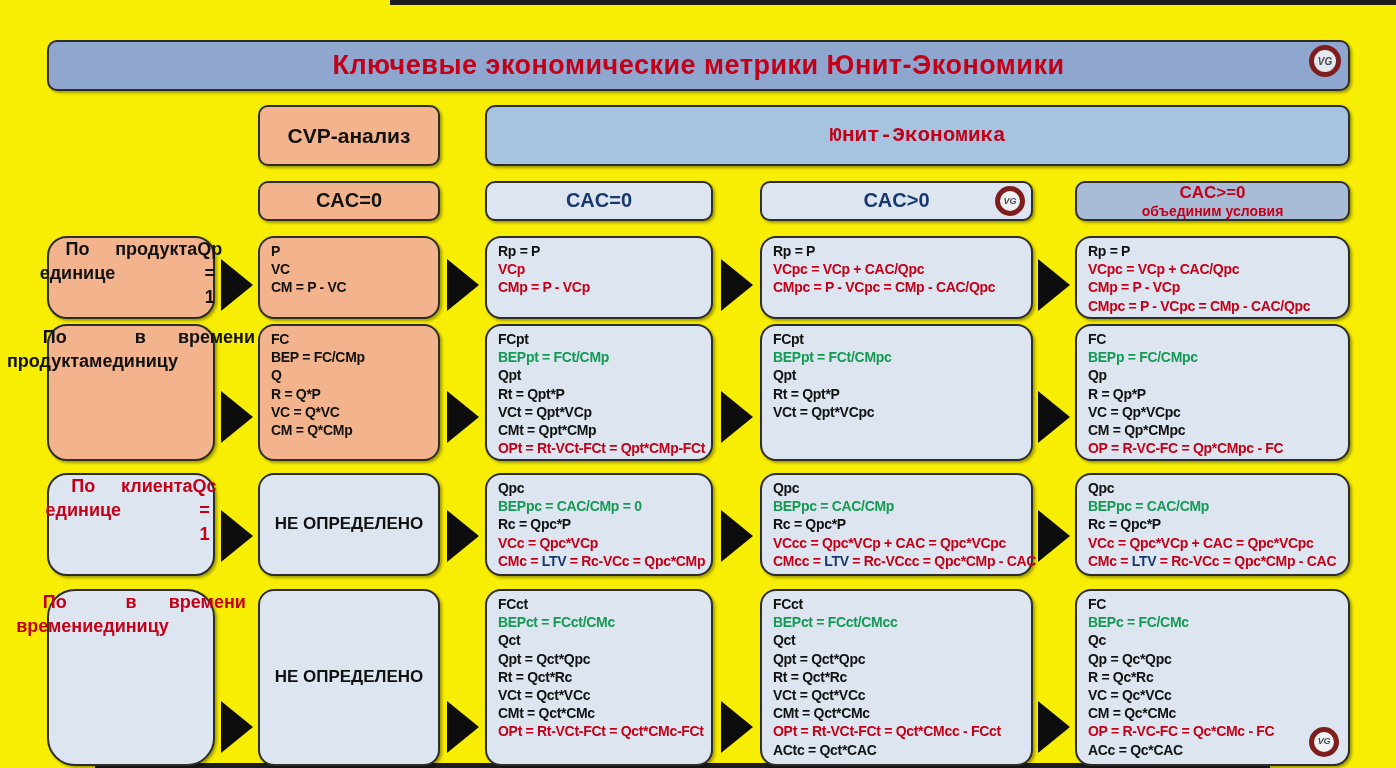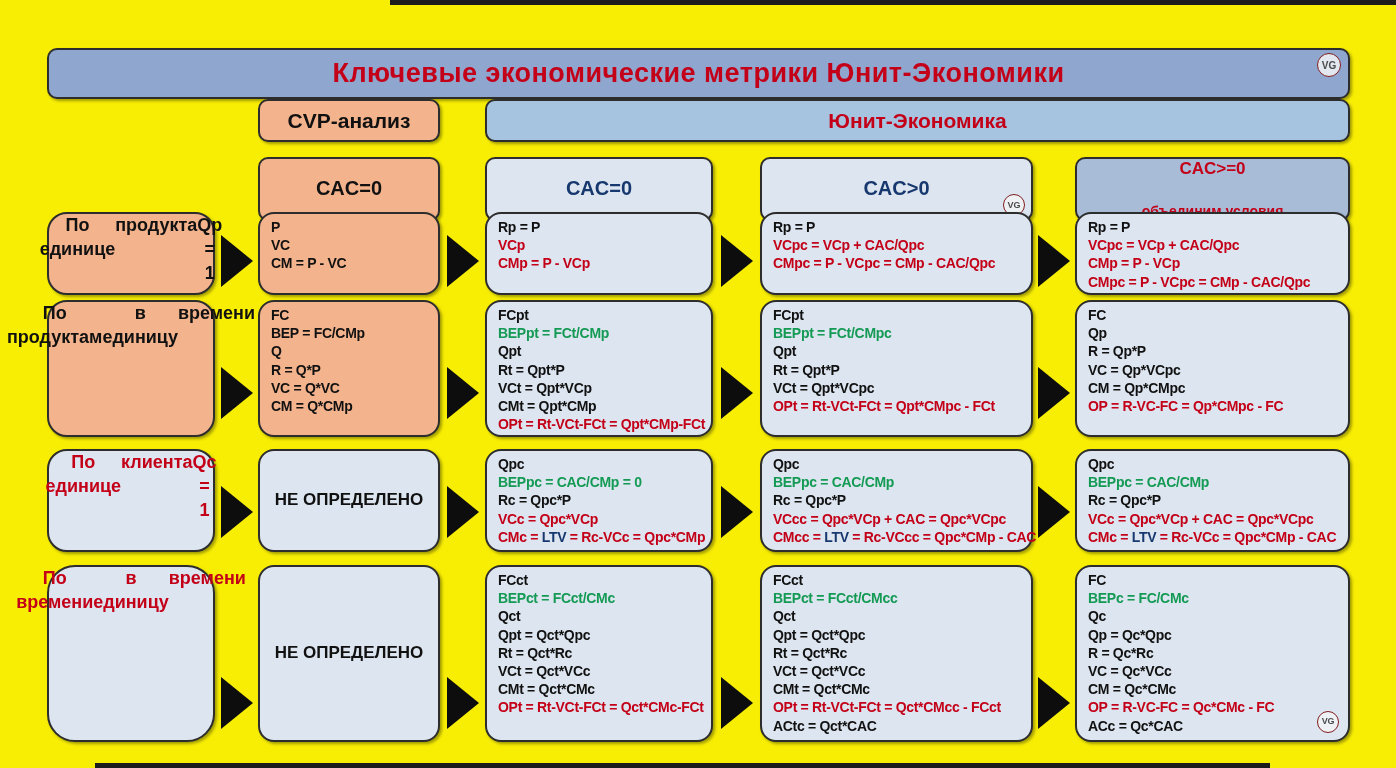--- a/index.html
+++ b/index.html
@@ -3,21 +3,21 @@
 <meta charset="utf-8">
 <style>
   html,body{margin:0;padding:0;}
   .page{
     position:relative;
     width:1396px;height:768px;
     background:#f8ee03;
     font-family:"Liberation Sans", sans-serif;
     overflow:hidden;
   }
-  .content{position:absolute;left:47px;top:8px;width:1303px;}
+  .content{position:absolute;left:47px;top:0;width:1303px;}
   .edge{position:absolute;background:#1c1c1c;height:5px;}
   .edge.top{left:390px;top:0;width:1006px;}
   .edge.bottom{left:95px;bottom:0;width:1175px;}
 
   .grid{display:grid;grid-template-columns:168px 43px 182px 45px 228px 47px 273px 42px 275px;}
 
   .box{
     box-sizing:border-box;
     position:relative;
     border:2px solid #2d2d2d;
@@ -30,41 +30,41 @@
     border-radius:10px;
     display:flex;align-items:center;justify-content:center;
   }
   .title-text{
     color:var(--red);font-size:27px;font-weight:bold;letter-spacing:0.5px;
   }
   .vg-badge{
     position:absolute;
     width:22px;height:22px;border-radius:50%;
     background:rgba(242,243,246,0.85);
-    border:1px solid #7f1d1d;
-    color:#4a4a4a;font-size:10px;font-weight:bold;
+    border:5px solid #7f1d1d;
+    color:#4a4a4a;font-size:10px;font-weight:bold;font-style:italic;
     display:flex;align-items:center;justify-content:center;
     box-shadow:none;
   }
   .badge-tr{top:3px;right:7px;}
   .badge-br{bottom:3px;right:6px;width:20px;height:20px;font-size:9px;}
   .cell .badge-br{bottom:7px;right:9px;}
 
-  .group-row{height:43px;}
+  .group-row{margin-top:14px;height:61px;}
   .gh{display:flex;align-items:center;justify-content:center;font-weight:bold;font-size:21px;}
   .gh-cvp{grid-column:3;background:var(--peach);color:#111;border-radius:10px;}
-  .gh-unit{grid-column:5/10;background:var(--unit_blue);color:var(--red);border-radius:10px;}
+  .gh-unit{grid-column:5/10;background:var(--unit_blue);color:var(--red);border-radius:10px;font-family:Liberation Mono, monospace;}
 
   .colhead-row{margin-top:15px;height:38px;}
   .ch{display:flex;flex-direction:column;align-items:center;justify-content:center;font-weight:bold;font-size:20px;border-radius:10px;}
   .ch-0{grid-column:3;background:var(--peach);color:#111;}
   .ch-1{grid-column:5;background:var(--light_blue);color:var(--navy);}
   .ch-2{grid-column:7;background:var(--light_blue);color:var(--navy);}
   .ch-3{grid-column:9;background:var(--blue_gray);color:var(--red);font-size:17px;line-height:1.15;justify-content:center;}
-  .ch-sub{font-size:14px;font-weight:bold;margin-top:24px;}
+  .ch-sub{font-size:14px;font-weight:bold;}
 
   .body-row{margin-top:15px;}
   .row-0{height:73px;margin-top:17px;}
   .row-1{height:137px;}
   .row-2{height:103px;margin-top:12px;}
   .row-3{height:177px;margin-top:13px;}
 
   .label-box{
     display:flex;flex-direction:row;justify-content:center;
     text-align:center;font-size:18px;font-weight:bold;line-height:1.32;
@@ -210,27 +210,27 @@
           </div>
           <div class="arrow-wrap">
             <div class="arrow"></div>
           </div>
           <div class="box cell theme-light">
             <div class="fline"><span class="tc-black">FCpt</span></div>
             <div class="fline"><span class="tc-green">BEPpt = FCt/CMpc</span></div>
             <div class="fline"><span class="tc-black">Qpt</span></div>
             <div class="fline"><span class="tc-black">Rt = Qpt*P</span></div>
             <div class="fline"><span class="tc-black">VCt = Qpt*VCpc</span></div>
-            <div class="fline"><span class="tc-red">OPt = Rt-VCt-FCt = Qpt*CMpc - FCt</span></div>
           </div>
           <div class="arrow-wrap">
             <div class="arrow"></div>
           </div>
           <div class="box cell theme-light">
             <div class="fline"><span class="tc-black">FC</span></div>
+            <div class="fline"><span class="tc-green">BEPp = FC/CMpc</span></div>
             <div class="fline"><span class="tc-black">Qp</span></div>
             <div class="fline"><span class="tc-black">R = Qp*P</span></div>
             <div class="fline"><span class="tc-black">VC = Qp*VCpc</span></div>
             <div class="fline"><span class="tc-black">CM = Qp*CMpc</span></div>
             <div class="fline"><span class="tc-red">OP = R-VC-FC = Qp*CMpc - FC</span></div>
           </div>
         </div>
         <div class="grid body-row row-2">
           <div class="box label-box theme-light tc-red">
             <div>По единице</div>

